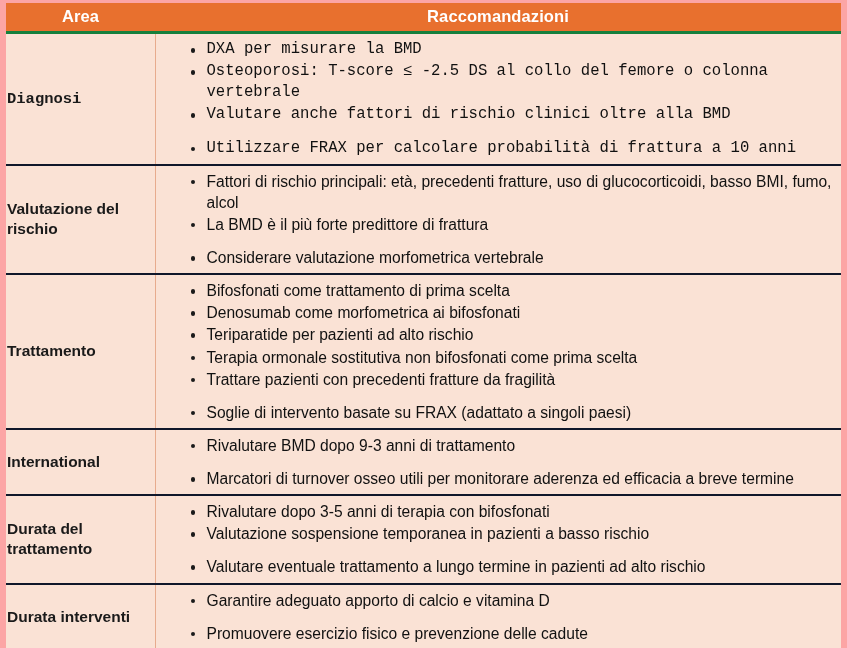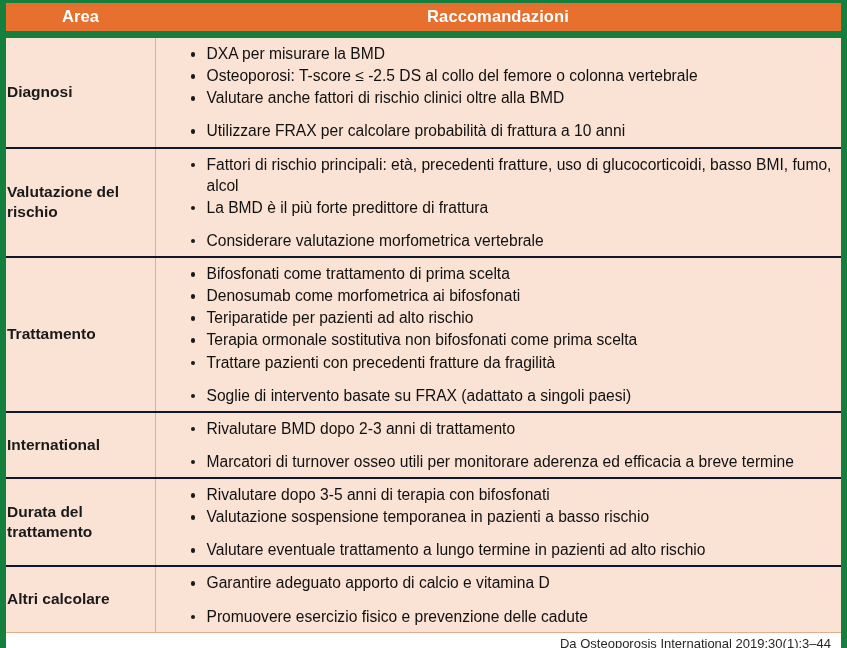--- a/index.html
+++ b/index.html
@@ -12,21 +12,21 @@
     height: 648px;
     overflow: hidden;
     font-family: "Liberation Sans", sans-serif;
     -webkit-font-smoothing: antialiased;
   }
 
   .page {
     position: relative;
     width: 847px;
     height: 648px;
-    background: #15803d;
+    background: #fca5a5;
     box-sizing: border-box;
     padding: 3px 6px 0 6px;
   }
 
   table.rec-table {
     width: 835px;
     border-collapse: collapse;
     table-layout: fixed;
     background: #fae2d5;
   }
@@ -48,21 +48,21 @@
   
   tbody tr { background: #fae2d5; }
 
   tbody td {
     background: #fae2d5;
     vertical-align: middle;
     border-top: 2px solid #0f172a;
     border-bottom: 1px solid #e7ab8d;
     padding: 0;
   }
-  tbody tr:first-child td { border-top: 7px solid #15803d; }
+  tbody tr:first-child td { border-top: 3px solid #15803d; font-family: Liberation Mono, monospace; }
 
   td.area-cell {
     width: 149px;
     border-right: 1px solid #e7ab8d;
     font-size: 15.5px;
     font-weight: bold;
     color: #1a1a1a;
     padding: 4px 6px 4px 1px;
     line-height: 1.30;
     box-sizing: border-box;
@@ -154,37 +154,37 @@
               <li>Terapia ormonale sostitutiva non bifosfonati come prima scelta</li>
               <li>Trattare pazienti con precedenti fratture da fragilità</li>
               <li>Soglie di intervento basate su FRAX (adattato a singoli paesi)</li>
             </ul>
           </td>
         </tr>
         <tr>
           <td class="area-cell">International</td>
           <td class="rec-cell">
             <ul class="rec-list">
-              <li>Rivalutare BMD dopo 2-3 anni di trattamento</li>
+              <li>Rivalutare BMD dopo 9-3 anni di trattamento</li>
               <li>Marcatori di turnover osseo utili per monitorare aderenza ed efficacia a breve termine</li>
             </ul>
           </td>
         </tr>
         <tr>
           <td class="area-cell">Durata del trattamento</td>
           <td class="rec-cell">
             <ul class="rec-list">
               <li>Rivalutare dopo 3-5 anni di terapia con bifosfonati</li>
               <li>Valutazione sospensione temporanea in pazienti a basso rischio</li>
               <li>Valutare eventuale trattamento a lungo termine in pazienti ad alto rischio</li>
             </ul>
           </td>
         </tr>
         <tr>
-          <td class="area-cell">Altri calcolare</td>
+          <td class="area-cell">Durata interventi</td>
           <td class="rec-cell">
             <ul class="rec-list">
               <li>Garantire adeguato apporto di calcio e vitamina D</li>
               <li>Promuovere esercizio fisico e prevenzione delle cadute</li>
             </ul>
           </td>
         </tr>
       </tbody>
     <tfoot>
       <tr class="source-row">

